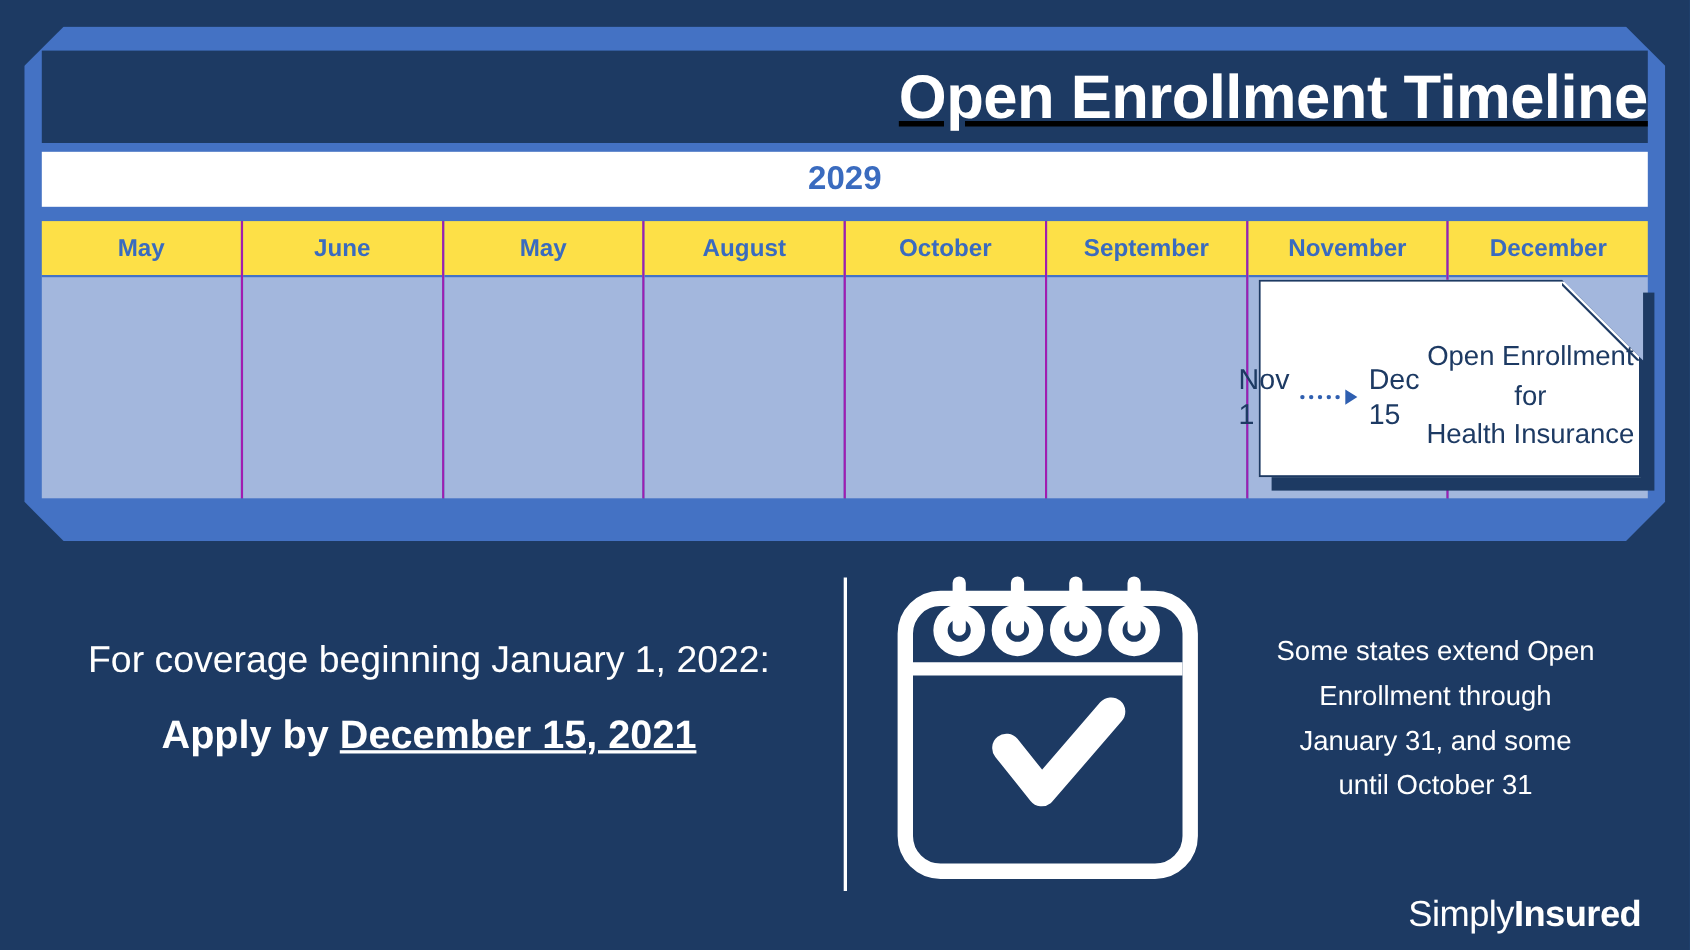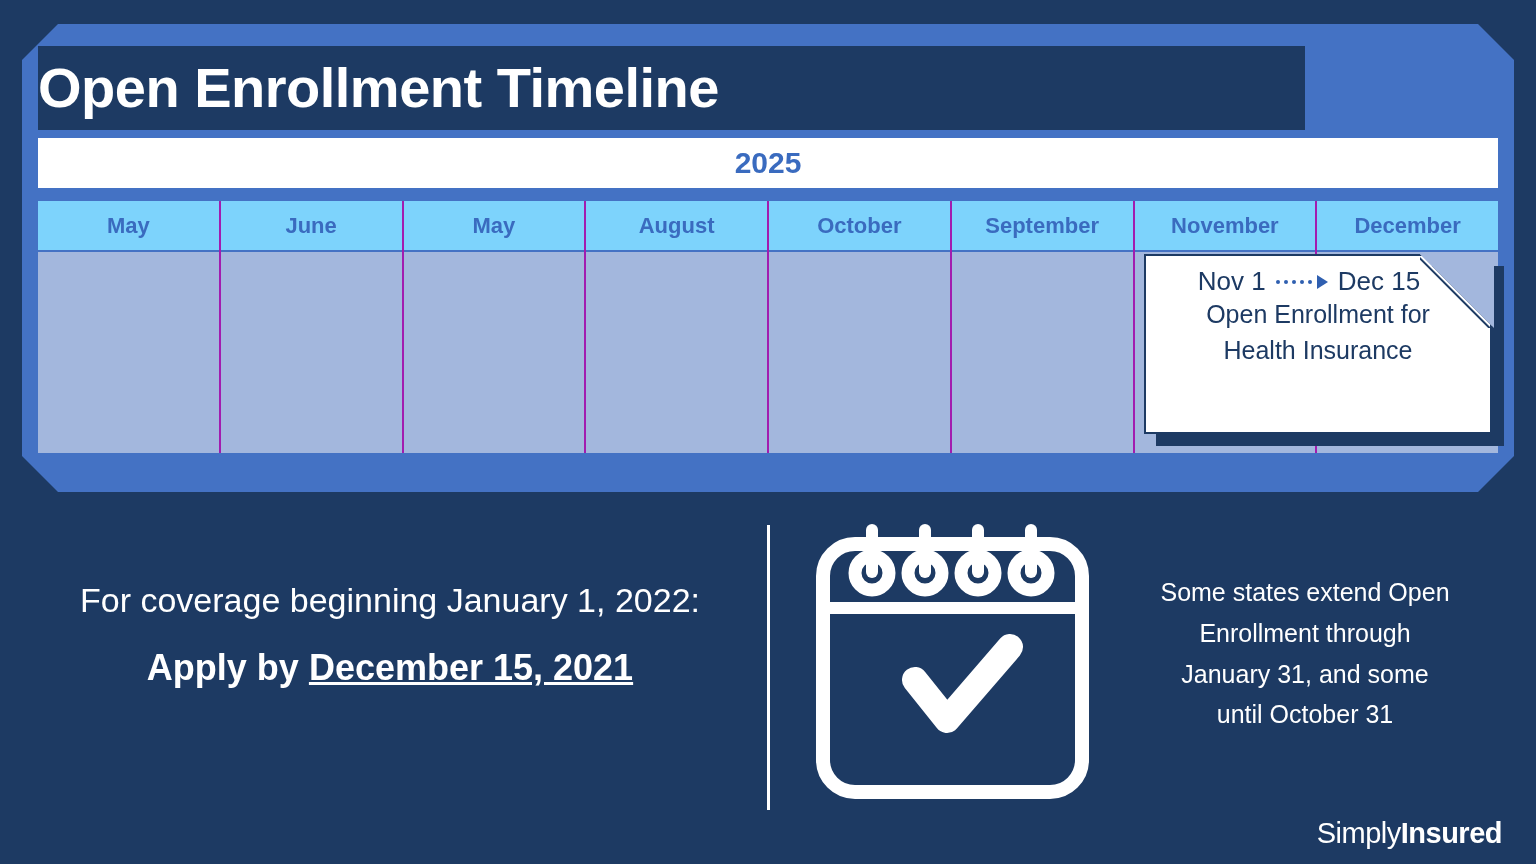--- a/index.html
+++ b/index.html
@@ -36,26 +36,27 @@
       0 calc(100% - 36px),
       0 36px
     );
   }
 
   
   #title-bar {
     position: absolute;
     left: 38px;
     top: 46px;
-    width: 1267px;
+    width: 1460px;
     height: 84px;
     background: #1d3a63;
     display: flex;
     align-items: center;
-    justify-content: flex-start;
+    justify-content: flex-end;
+    text-decoration: underline;
   }
   #title-text {
     color: #ffffff;
     font-size: 56px;
     font-weight: bold;
     letter-spacing: -0.5px;
     line-height: 1;
   }
 
   
@@ -88,21 +89,21 @@
   .month-col {
     flex: 1 1 0;
     display: flex;
     flex-direction: column;
     border-left: 2px solid #a21caf;
     box-sizing: border-box;
   }
   .month-col:first-child { border-left: none; }
   .month-head {
     height: 49px;
-    background: #7dd3fc;
+    background: #fde047;
     color: #3a6bbf;
     font-size: 22px;
     font-weight: bold;
     display: flex;
     align-items: center;
     justify-content: center;
     box-sizing: border-box;
   }
   .month-body {
     flex: 1;
@@ -156,24 +157,24 @@
     transform-origin: 0 0;
     transform: rotate(45deg);
   }
   #callout-content {
     position: absolute;
     left: 1144px;
     top: 254px;
     width: 348px;
     height: 180px;
     display: flex;
-    flex-direction: column;
+    flex-direction: row;
     align-items: center;
     justify-content: flex-start;
-    padding-top: 12px;
+    padding-top: 33px;
     box-sizing: border-box;
     pointer-events: none;
   }
   #callout-dates {
     display: flex;
     align-items: center;
     justify-content: center;
     color: #1d3a63;
     font-size: 26px;
     gap: 10px;
@@ -248,42 +249,42 @@
     top: 572px;
     width: 390px;
     color: #ffffff;
     font-size: 25px;
     line-height: 1.63;
     text-align: center;
   }
 
   #logo {
     position: absolute;
-    right: 34px;
+    right: 44px;
     bottom: 14px;
     color: #ffffff;
-    font-size: 29px;
+    font-size: 33px;
     letter-spacing: -0.5px;
   }
   #logo .light { font-weight: 300; }
   #logo .bold  { font-weight: bold; }
 </style>
 </head>
 <body>
 
 <div id="page">
 
   <div id="frame"></div>
 
   <div id="title-bar">
     <div id="title-text">Open Enrollment Timeline</div>
   </div>
 
   <div id="year-bar">
-    <div id="year-text">2025</div>
+    <div id="year-text">2029</div>
   </div>
 
   <div id="grid">
     <div class="month-col">
       <div class="month-head">May</div>
       <div class="month-body"></div>
     </div>
     <div class="month-col">
       <div class="month-head">June</div>
       <div class="month-body"></div>

